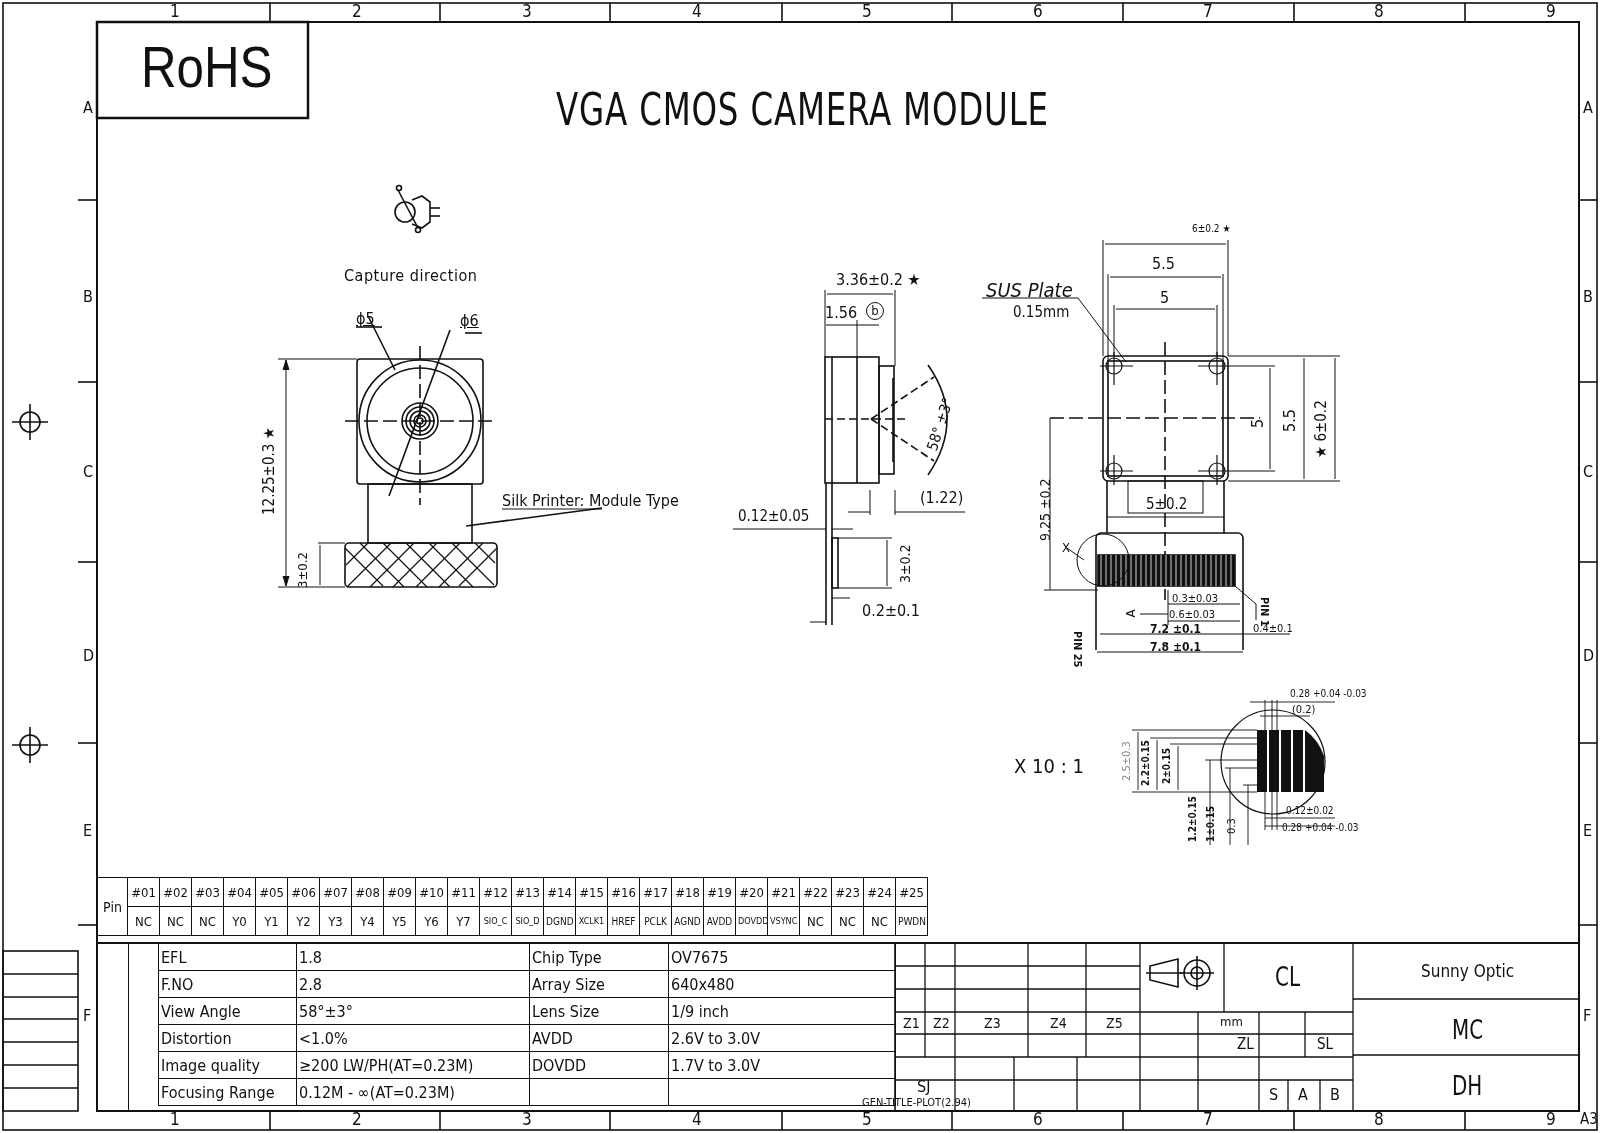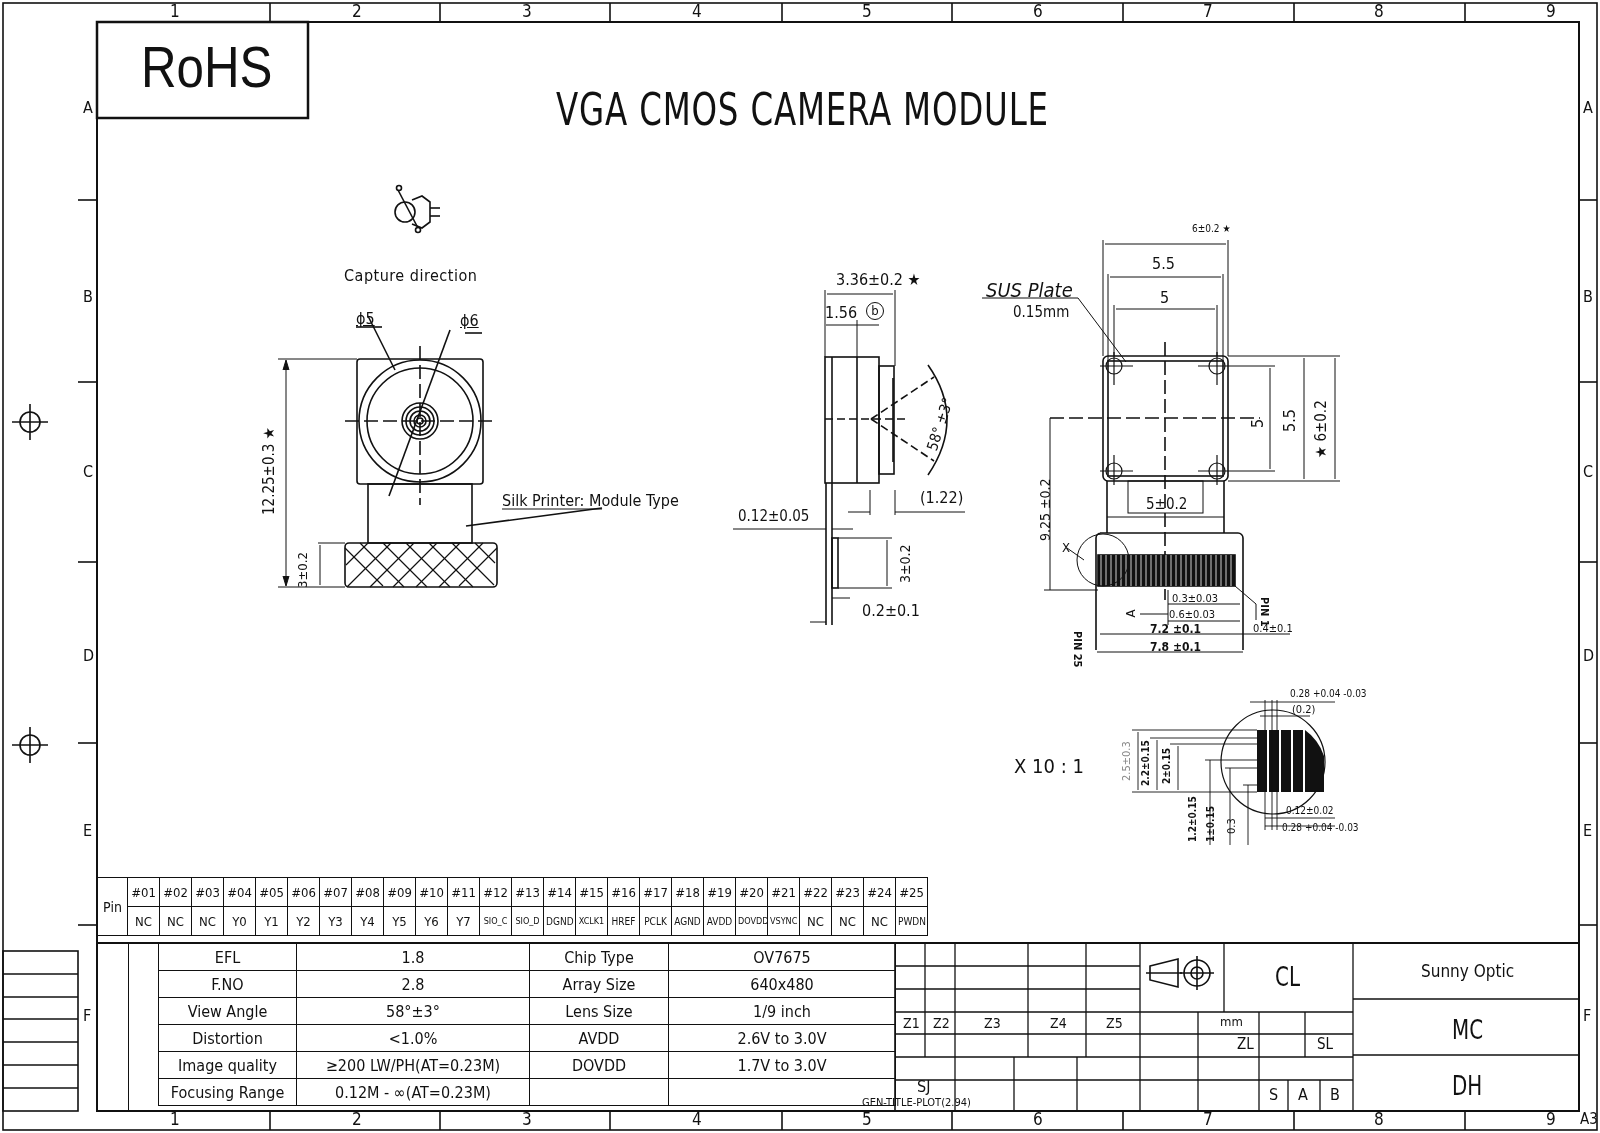--- a/index.html
+++ b/index.html
@@ -2,21 +2,21 @@
 <html><head>
 <meta charset="utf-8">
 <style>
   html,body{margin:0;padding:0;background:#fff;}
   body{width:1600px;height:1133px;position:relative;overflow:hidden;font-family:"DejaVu Sans Condensed","DejaVu Sans",sans-serif;color:#111;}
   .abs{position:absolute;}
   .txt{position:absolute;white-space:nowrap;line-height:1;}
   svg{position:absolute;left:0;top:0;}
   .tbl{position:absolute;border-collapse:collapse;table-layout:fixed;}
   .tbl td{border:1.5px solid #111;padding:0 2px;font-size:13px;white-space:nowrap;overflow:hidden;text-align:center;height:28px;}
-  .spec td{text-align:center;font-size:16px;height:26px;}
+  .spec td{text-align:left;font-size:16px;height:26px;}
 </style>
 </head>
 <body>
 
 <svg width="1600" height="1133" viewBox="0 0 1600 1133">
   <g stroke="#111" fill="none" stroke-width="1.6">
 
     <rect x="3" y="3" width="1594" height="1127"></rect>
 
     <rect x="97" y="22" width="1482" height="1089" stroke-width="2"></rect>

